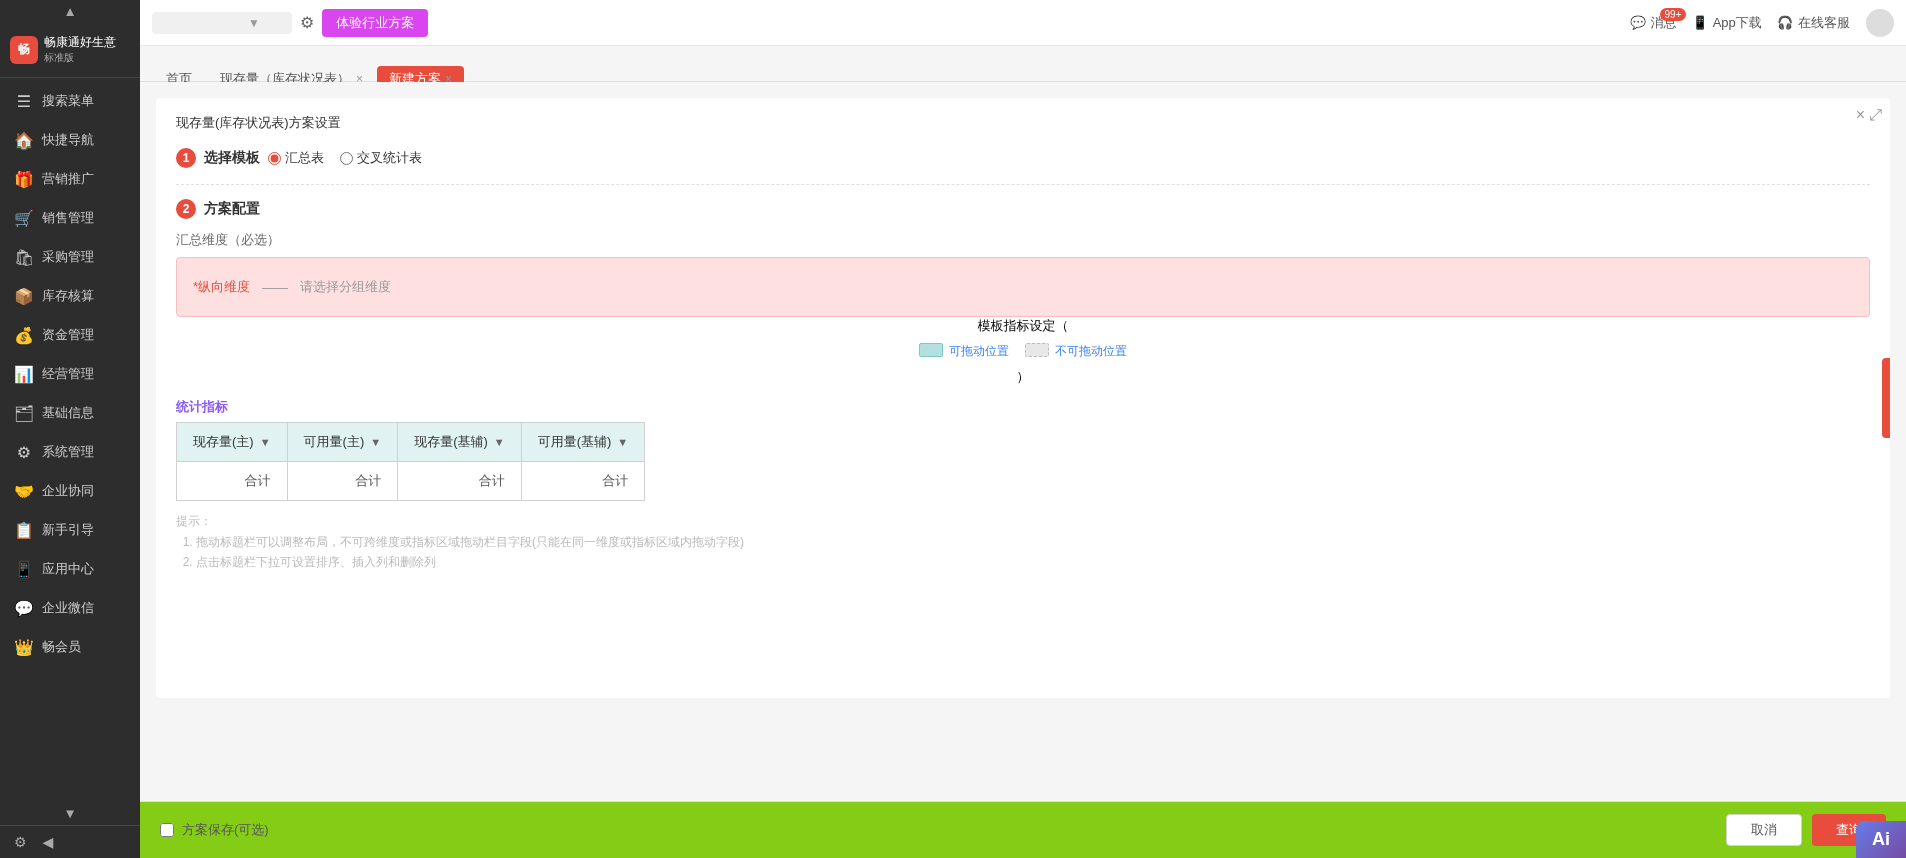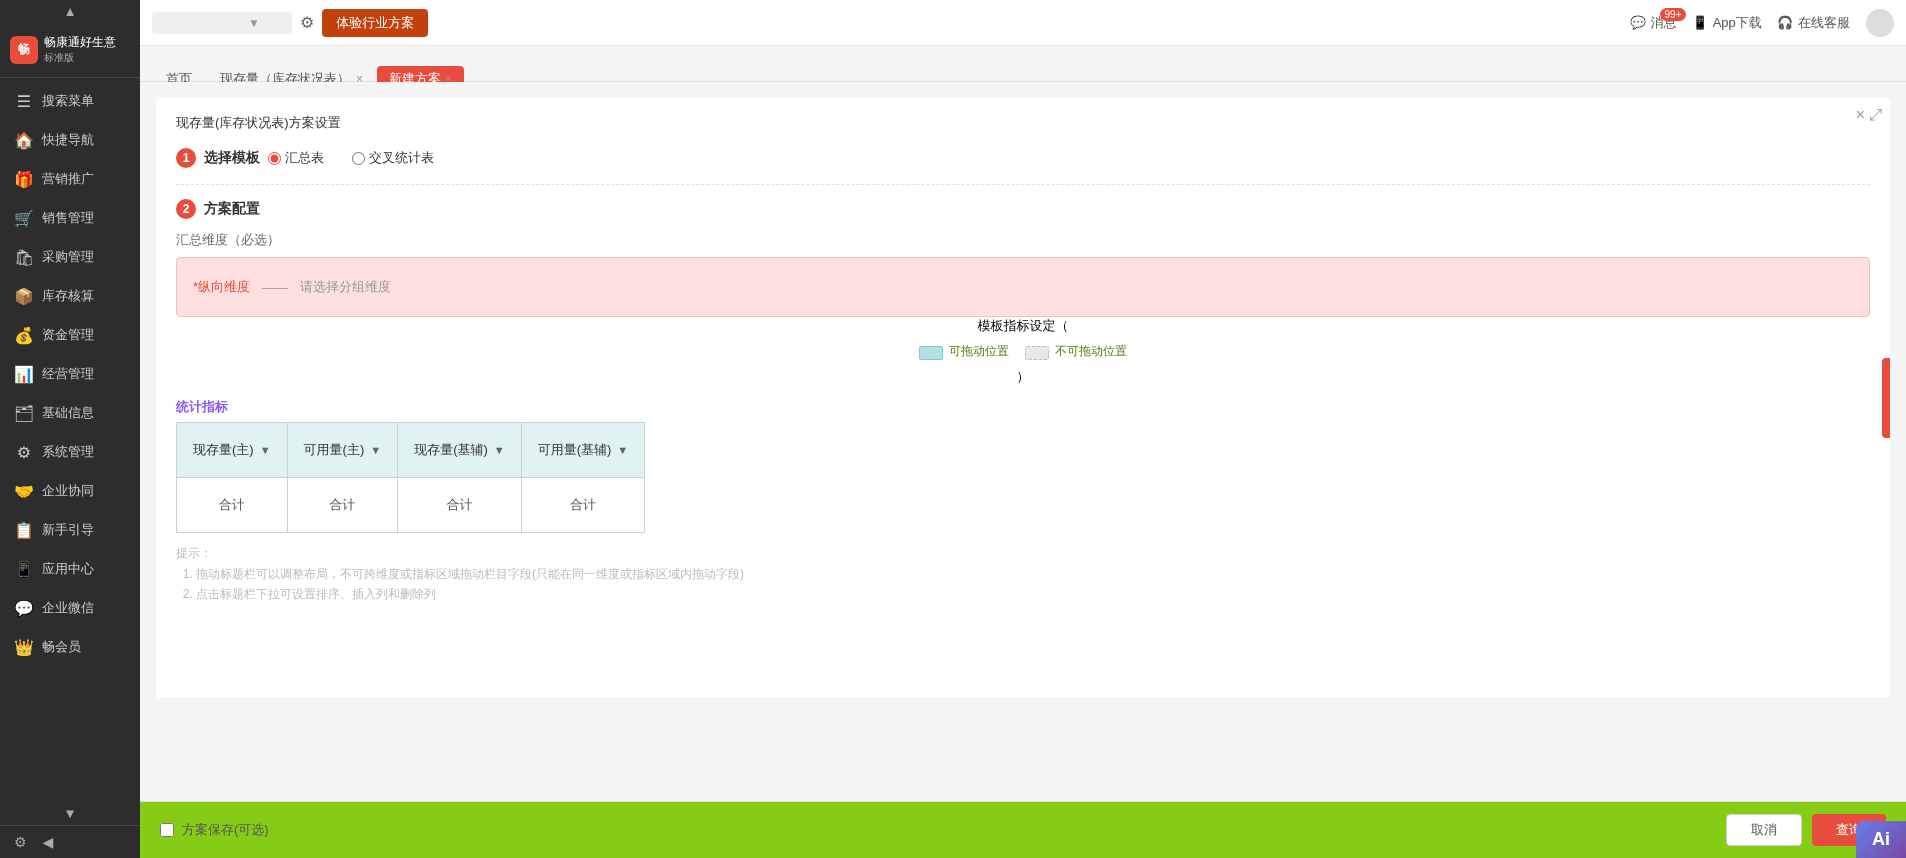--- a/index.html
+++ b/index.html
@@ -67,21 +67,21 @@
     .topbar-search {
       background: #f0f0f0; border-radius: 4px; padding: 4px 10px;
       display: flex; align-items: center; gap: 6px; width: 140px;
     }
     .topbar-search input {
       background: none; border: none; outline: none; font-size: 12px; color: #666; width: 80px;
     }
     .topbar-chevron { color: #999; font-size: 12px; cursor: pointer; }
     .topbar-settings { background: none; border: none; cursor: pointer; color: #666; font-size: 16px; }
     .btn-trial {
-      background: #c2410c; color: #fff; border: none; border-radius: 4px;
+      background: #d946ef; color: #fff; border: none; border-radius: 4px;
       padding: 5px 14px; cursor: pointer; font-size: 13px;
     }
     .topbar-right { display: flex; align-items: center; gap: 16px; }
     .topbar-msg { display: flex; align-items: center; gap: 4px; cursor: pointer; color: #555; font-size: 13px; position: relative; }
     .badge {
       background: #e74c3c; color: #fff; border-radius: 10px;
       font-size: 10px; padding: 1px 5px; position: absolute; top: -6px; right: -10px;
     }
     .topbar-app { display: flex; align-items: center; gap: 4px; cursor: pointer; color: #555; font-size: 13px; }
     .topbar-service { display: flex; align-items: center; gap: 4px; cursor: pointer; color: #555; font-size: 13px; }
@@ -140,54 +140,54 @@
     }
     .section-num {
       width: 20px; height: 20px; border-radius: 50%;
       background: #e74c3c; color: #fff;
       display: flex; align-items: center; justify-content: center;
       font-size: 12px; font-weight: bold; flex-shrink: 0;
     }
     .section-title { font-size: 14px; font-weight: bold; color: #333; }
 
     
-    .radio-group { display: flex; align-items: center; gap: 28px; }
+    .radio-group { display: flex; align-items: center; gap: 16px; }
     .radio-item { display: flex; align-items: center; gap: 4px; cursor: pointer; font-size: 13px; color: #333; }
     .radio-item input[type=radio] { accent-color: #e74c3c; }
 
     
     .dim-label { font-size: 13px; color: #666; margin-bottom: 8px; }
     .dim-box {
       background: #ffe0e0;
       border: 1px solid #f5c0c0;
       border-radius: 4px;
       padding: 20px 16px;
     }
     .dim-row { display: flex; align-items: center; gap: 12px; }
     .dim-required { color: #e74c3c; font-size: 13px; }
     .dim-separator { color: #999; font-size: 13px; }
     .dim-placeholder { color: #999; font-size: 13px; }
 
     
     .template-setting { margin-bottom: 12px; }
     .legend { display: flex; align-items: center; gap: 16px; }
-    .legend-item { display: flex; align-items: flex-end; gap: 6px; font-size: 12px; color: #4d7c0f; }
+    .legend-item { display: flex; align-items: flex-start; gap: 6px; font-size: 12px; color: #3b82f6; }
     .legend-color {
       width: 24px; height: 14px; border-radius: 2px;
     }
     .legend-color.draggable { background: #b3e0e0; border: 1px solid #80c8c8; }
     .legend-color.non-draggable { background: #e8e8e8; border: 1px dashed #bbb; }
 
     
     .stats-label { font-size: 13px; color: #8b5cf6; font-weight: bold; margin-bottom: 6px; }
     .stats-table { border-collapse: collapse; }
     .stats-table th, .stats-table td {
       border: 1px solid #d0d0d0;
-      padding: 18px 16px;
-      text-align: center;
+      padding: 10px 16px;
+      text-align: right;
       font-size: 13px;
     }
     .stats-table th {
       background: #e0f2f2;
       color: #333;
       font-weight: normal;
     }
     .stats-table td { background: #fff; color: #555; }
     .col-header { display: flex; align-items: center; justify-content: center; gap: 6px; }
     .col-chevron { color: #666; font-size: 11px; cursor: pointer; }

